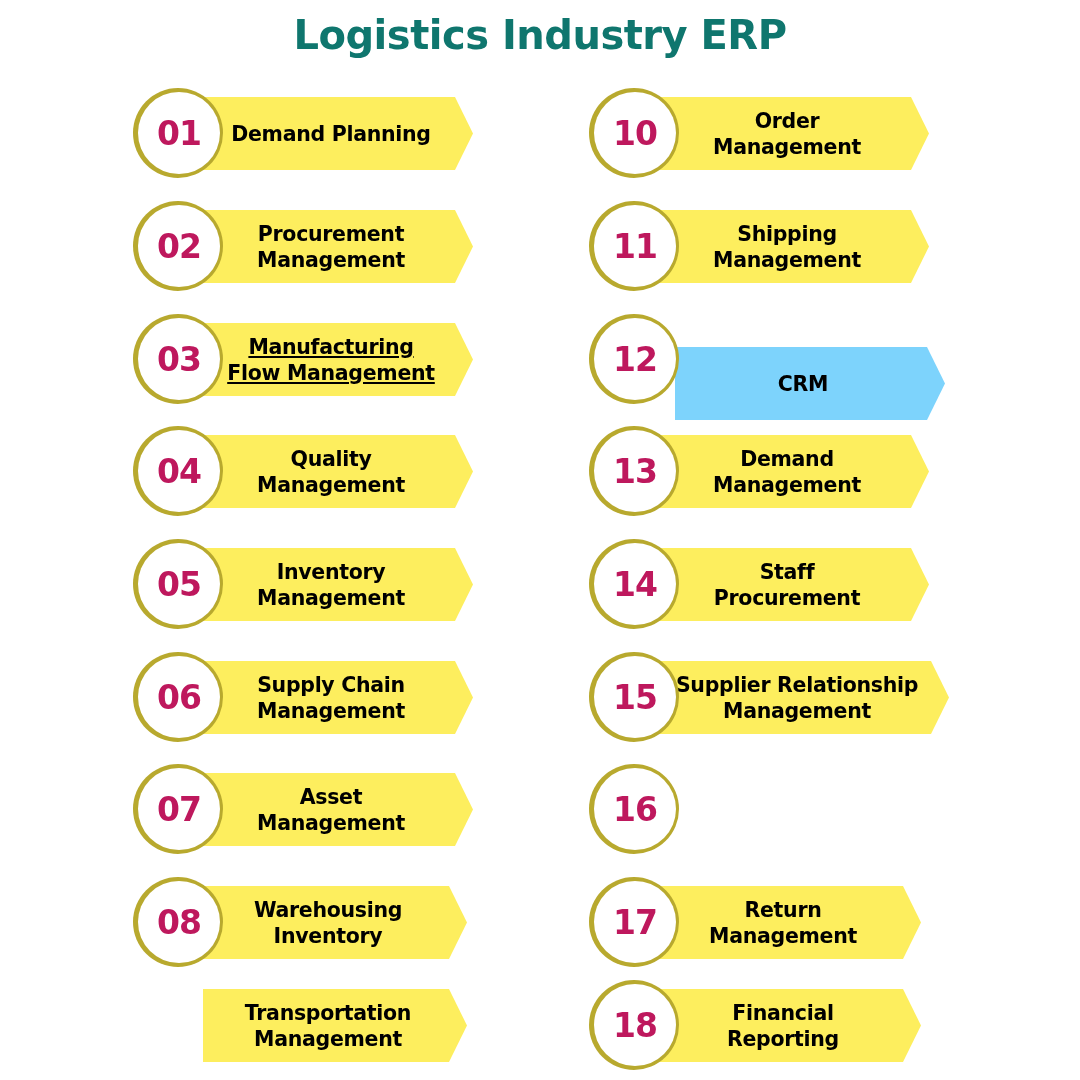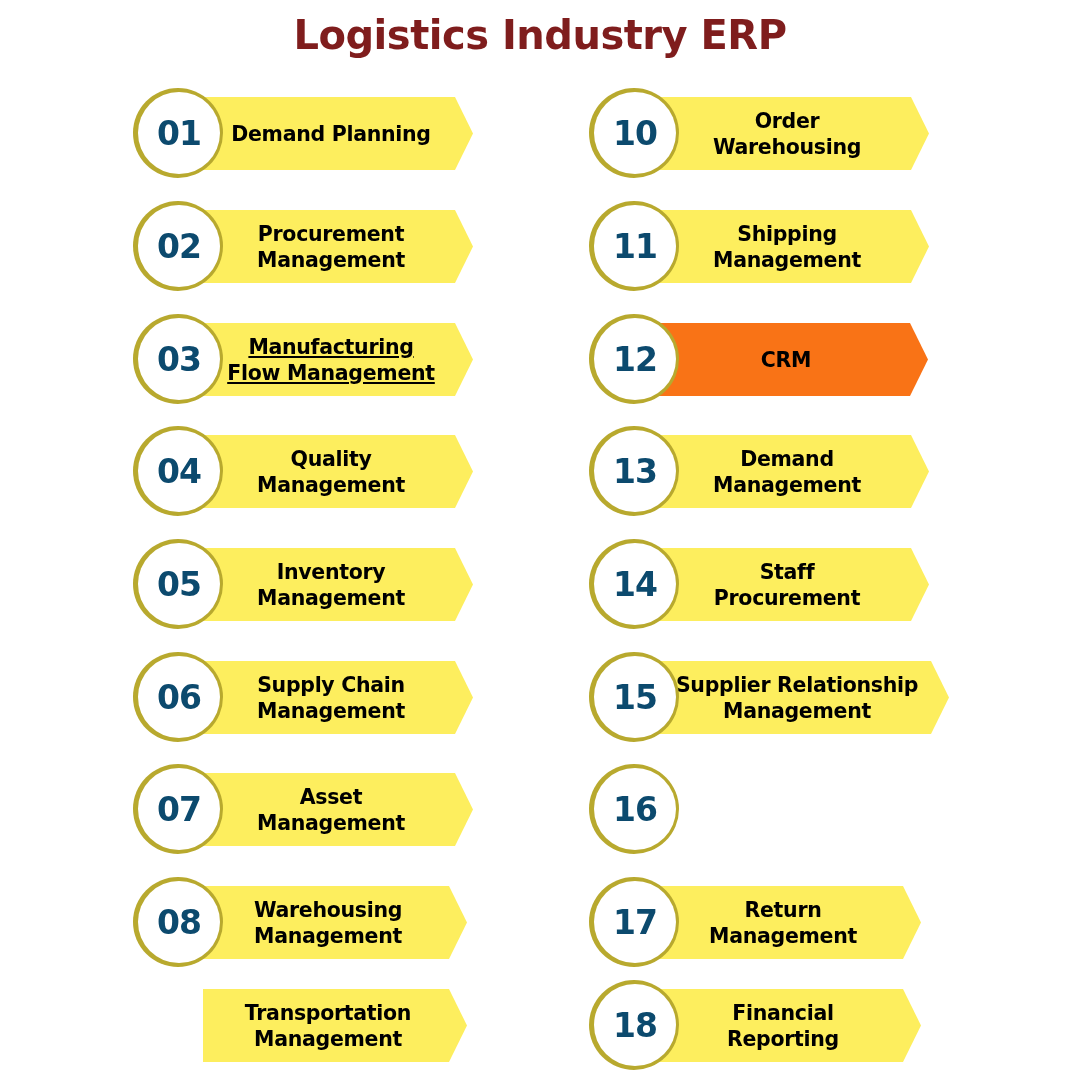--- a/index.html
+++ b/index.html
@@ -2,21 +2,21 @@
 <html><head>
 <meta charset="utf-8">
 <style>
   html, body { margin: 0; padding: 0; }
   body {
     width: 1080px; height: 1080px; background: #ffffff; position: relative; overflow: hidden;
     font-family: "DejaVu Sans", "Liberation Sans", sans-serif;
   }
   .title {
     position: absolute; left: 0; top: 12px; width: 1080px; text-align: center;
-    font-family: "DejaVu Sans", sans-serif; font-weight: bold; font-size: 40px; color: #7f1d1d;
+    font-family: "DejaVu Sans", sans-serif; font-weight: bold; font-size: 40px; color: #0f766e;
     letter-spacing: -0.5px;
   }
   .item { position: absolute; height: 92px; }
   .banner {
     position: absolute; top: 9px; height: 73px; background: #fdee5e;
     clip-path: polygon(0 0, calc(100% - 18px) 0, 100% 50%, calc(100% - 18px) 100%, 0 100%);
     display: flex; align-items: center; justify-content: center; text-align: center;
   }
   .banner-label {
     font-family: "DejaVu Sans", sans-serif; font-weight: bold; font-size: 20.5px; line-height: 26px;
@@ -24,21 +24,21 @@
   }
   .ring {
     position: absolute; left: 0; top: 0; width: 90px; height: 90px; border-radius: 50%;
     background: #b8a92e;
   }
   .ring-inner {
     position: absolute; left: 5px; top: 4px; width: 82px; height: 82px; border-radius: 50%;
     background: #ffffff; display: flex; align-items: center; justify-content: center;
   }
   .num {
-    font-family: "DejaVu Sans", sans-serif; font-weight: bold; font-size: 33px; color: #0c4a6e;
+    font-family: "DejaVu Sans", sans-serif; font-weight: bold; font-size: 33px; color: #be185d;
     letter-spacing: -1px;
   }
 </style>
 </head>
 <body>
 
 <div class="title">Logistics Industry ERP</div>
 
 <div id="items">
     <div class="item" style="left: 133px; top: 88px; width: 340px;">
@@ -113,58 +113,58 @@
       </div>
       <div class="ring" style="background: rgb(184, 169, 46);">
         <div class="ring-inner">
           <span class="num">07</span>
         </div>
       </div>
     </div>
     <div class="item" style="left: 133px; top: 877px; width: 334px;">
       <div class="banner" style="left: 70px; width: 264px; background: rgb(253, 238, 94);">
         <span class="banner-label">Warehousing
-Management</span>
+Inventory</span>
       </div>
       <div class="ring" style="background: rgb(184, 169, 46);">
         <div class="ring-inner">
           <span class="num">08</span>
         </div>
       </div>
     </div>
     <div class="item" style="left: 133px; top: 980px; width: 334px;">
       <div class="banner" style="left: 70px; width: 264px; background: rgb(253, 238, 94);">
         <span class="banner-label">Transportation
 Management</span>
       </div>
     </div>
     <div class="item" style="left: 589px; top: 88px; width: 340px;">
       <div class="banner" style="left: 70px; width: 270px; background: rgb(253, 238, 94);">
         <span class="banner-label">Order
-Warehousing</span>
+Management</span>
       </div>
       <div class="ring" style="background: rgb(184, 169, 46);">
         <div class="ring-inner">
           <span class="num">10</span>
         </div>
       </div>
     </div>
     <div class="item" style="left: 589px; top: 201px; width: 340px;">
       <div class="banner" style="left: 70px; width: 270px; background: rgb(253, 238, 94);">
         <span class="banner-label">Shipping
 Management</span>
       </div>
       <div class="ring" style="background: rgb(184, 169, 46);">
         <div class="ring-inner">
           <span class="num">11</span>
         </div>
       </div>
     </div>
     <div class="item" style="left: 589px; top: 314px; width: 340px;">
-      <div class="banner" style="left: 69px; width: 270px; background: #f97316;">
+      <div class="banner" style="left: 86px; width: 270px; background: #7dd3fc; margin-top: 24px;">
         <span class="banner-label">CRM</span>
       </div>
       <div class="ring" style="background: rgb(184, 169, 46);">
         <div class="ring-inner">
           <span class="num">12</span>
         </div>
       </div>
     </div>
     <div class="item" style="left: 589px; top: 426px; width: 340px;">
       <div class="banner" style="left: 70px; width: 270px; background: rgb(253, 238, 94);">

